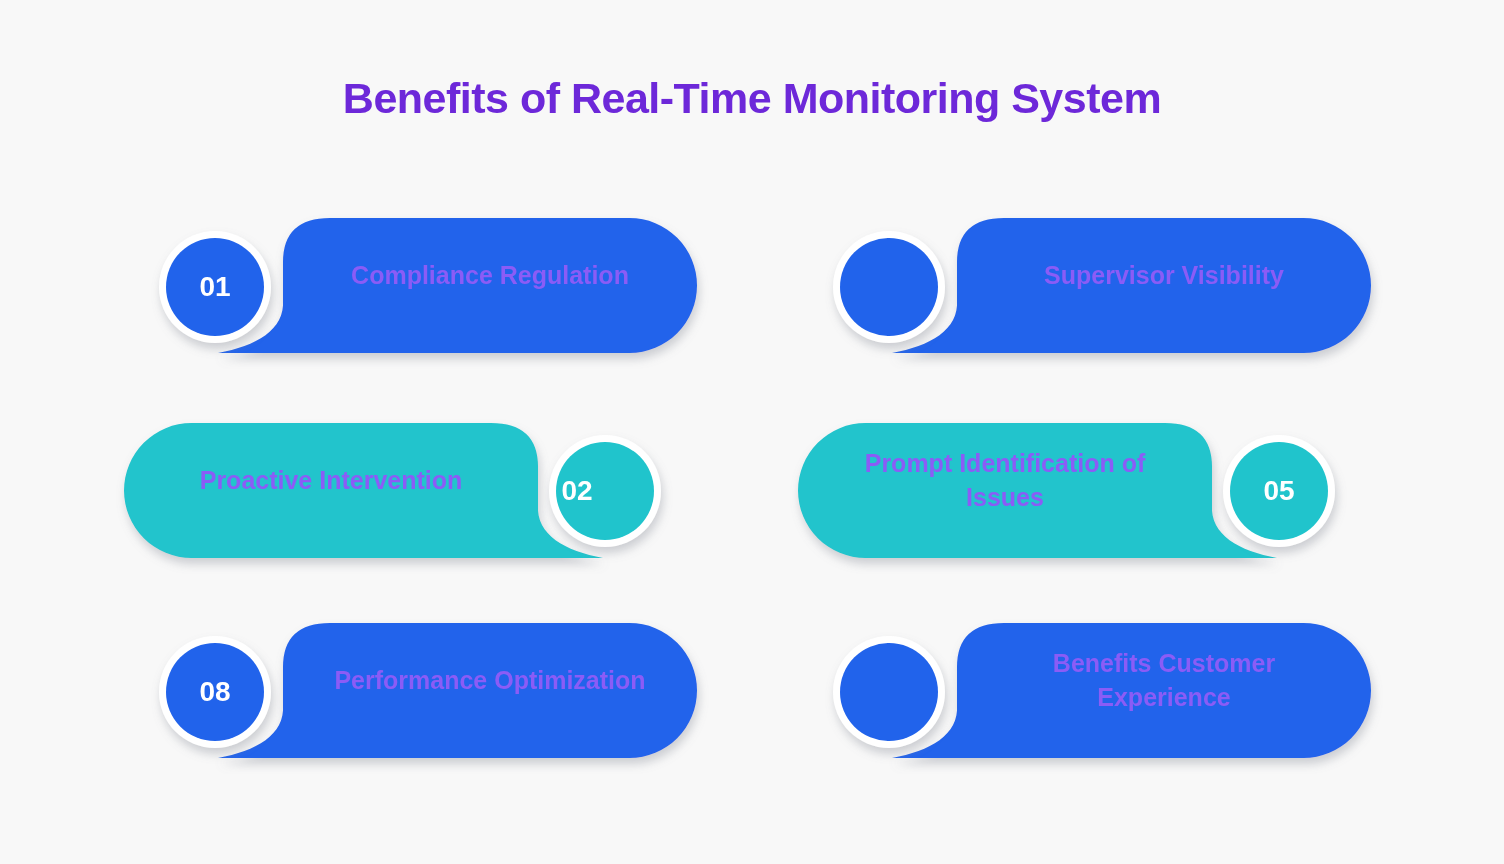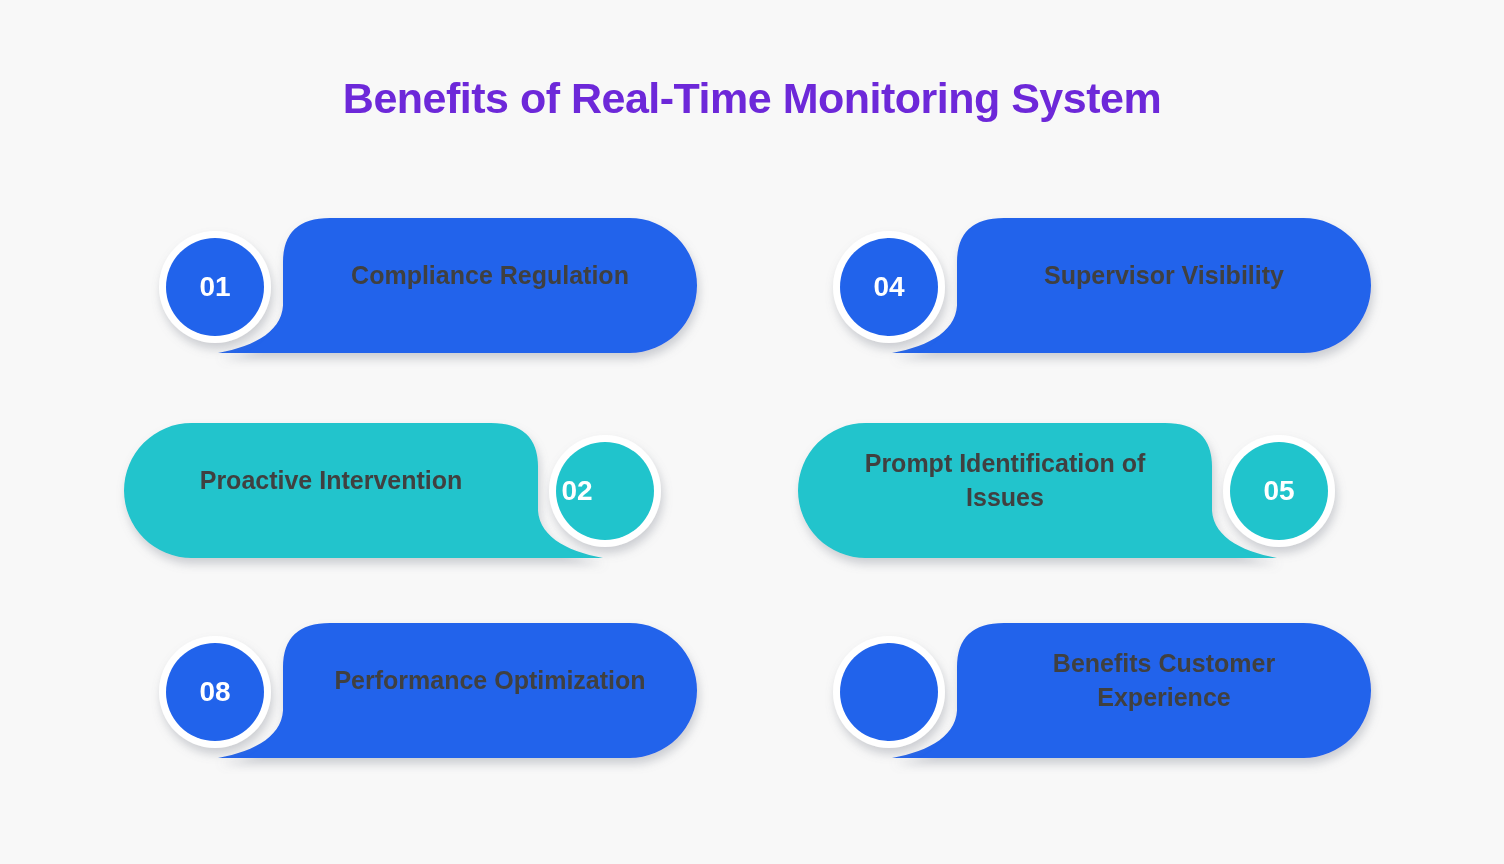--- a/index.html
+++ b/index.html
@@ -32,21 +32,21 @@
     left: 0;
   }
   .label {
     position: absolute;
     height: 115px;
     width: 414px;
     display: flex;
     align-items: center;
     justify-content: center;
     text-align: center;
-    color: #404040;
+    color: #8b5cf6;
     font-size: 25px;
     font-weight: 700;
     line-height: 1.35;
   }
   .label span { display: inline-block; max-width: 360px; }
   .label-1 { left: 283px; top: 218px; }
   .label-2 { left: 124px; top: 423px; }
   .label-3 { left: 283px; top: 623px; }
   .label-4 { left: 957px; top: 218px; }
   .label-5 { left: 798px; top: 423px; }
@@ -110,21 +110,20 @@
       <circle cx="215" cy="692" r="49" fill="#2163EB"></circle>
       <circle cx="889" cy="287" r="49" fill="#2163EB"></circle>
       <circle cx="1279" cy="491" r="49" fill="#20C4CC"></circle>
       <circle cx="889" cy="692" r="49" fill="#2163EB"></circle>
     </g>
   </svg>
 
   <div class="num num-1">01</div>
   <div class="num num-2">02</div>
   <div class="num num-3">08</div>
-  <div class="num num-4">04</div>
   <div class="num num-5">05</div>
 
   <div class="label label-1">
       <span>Compliance Regulation</span>
     </div>
   <div class="label label-2">
       <span>Proactive Intervention</span>
     </div>
   <div class="label label-3">
       <span>Performance Optimization</span>

